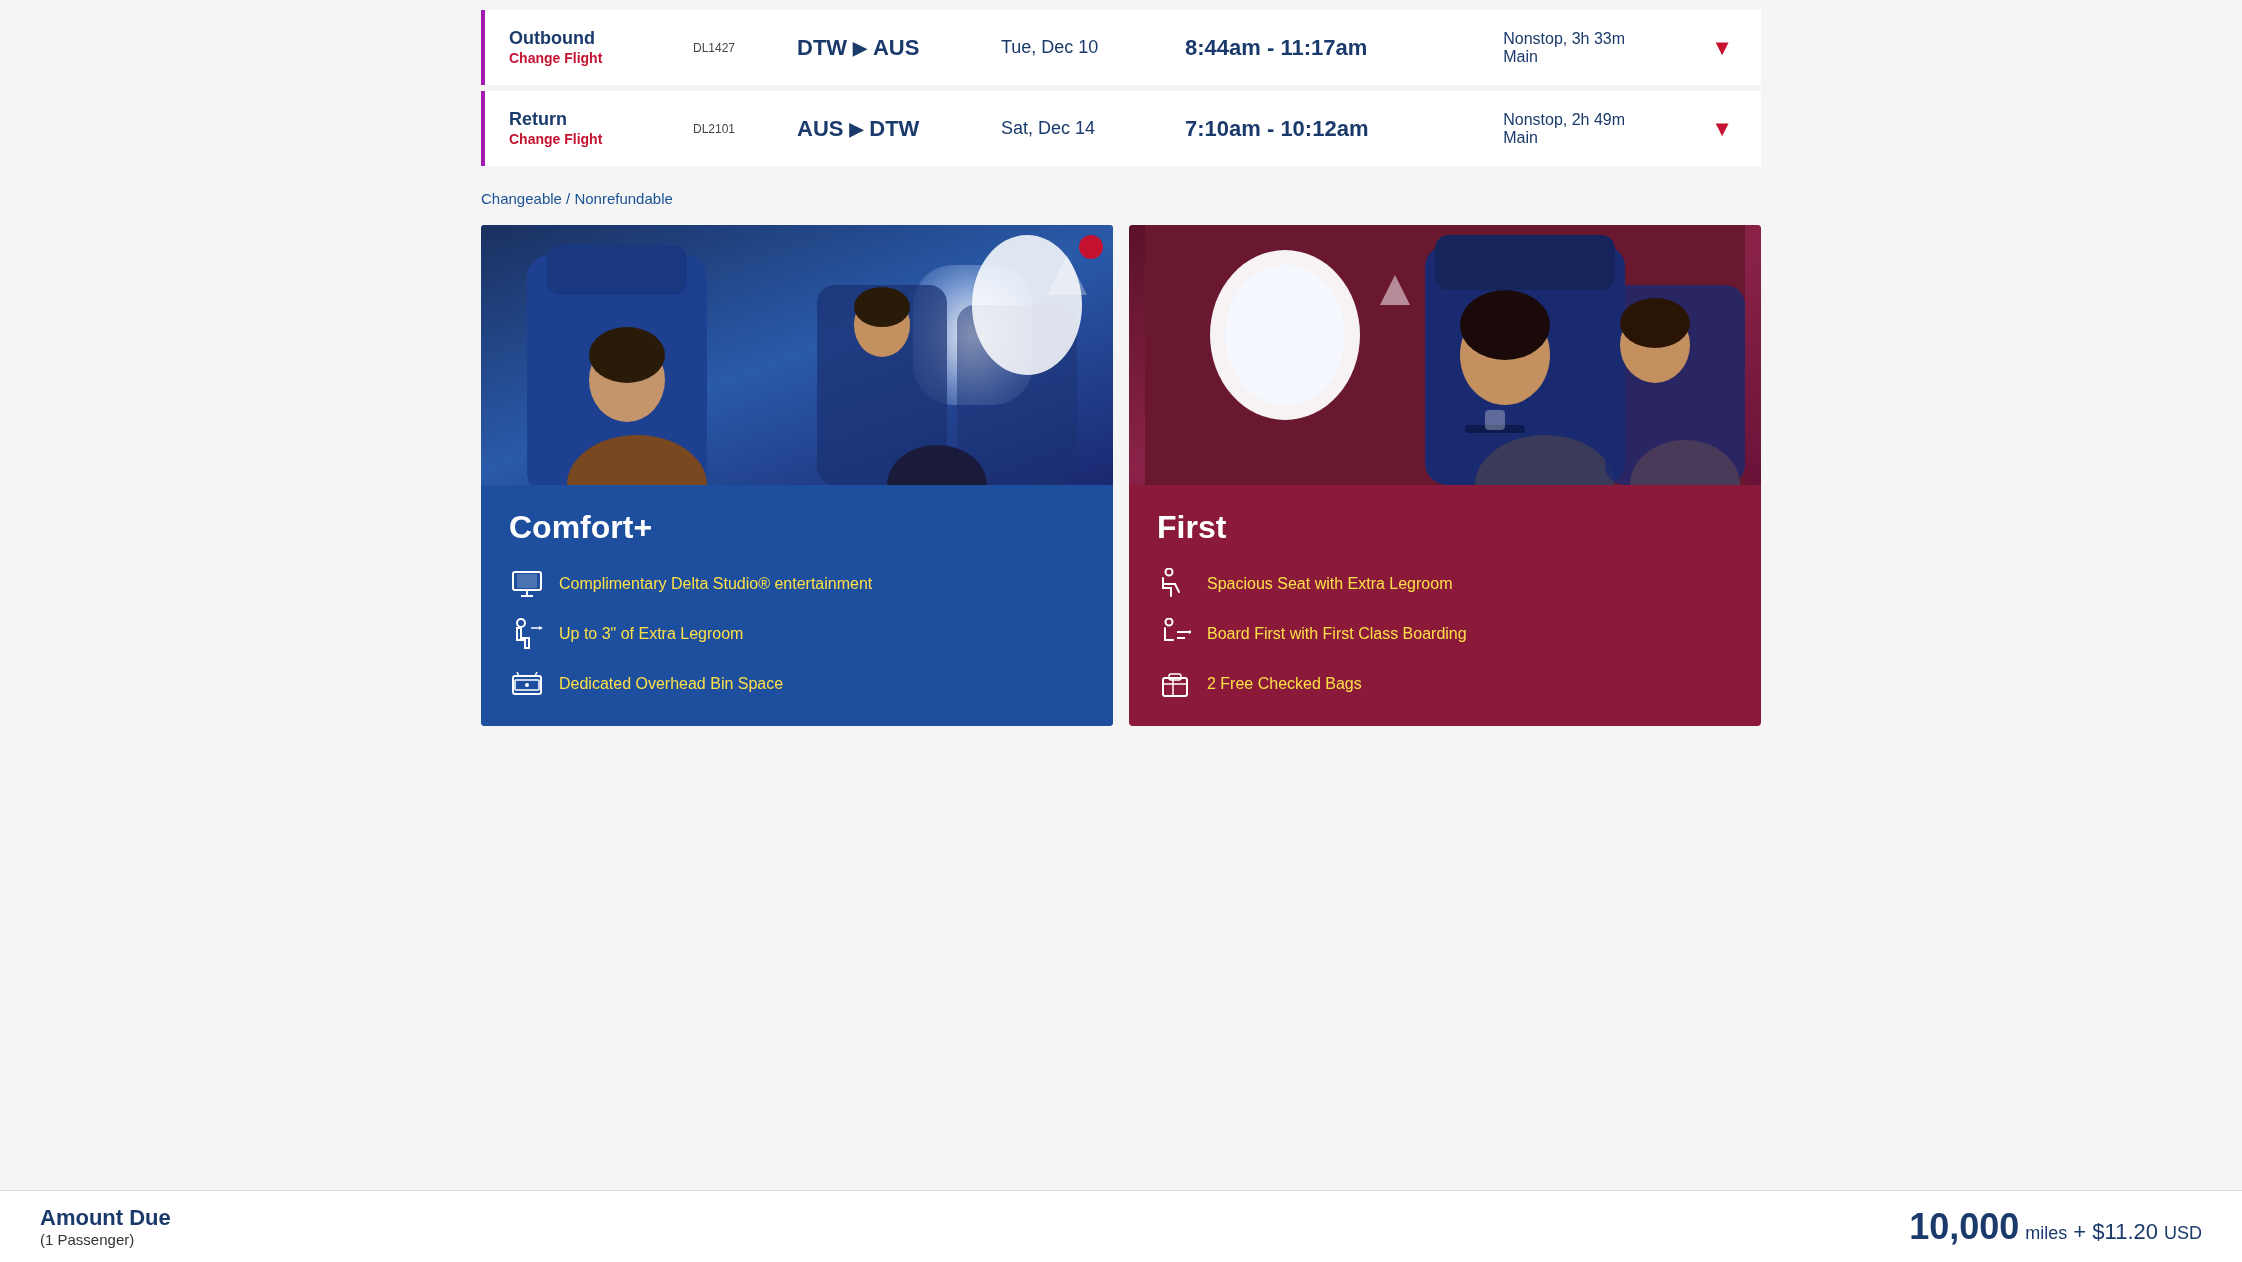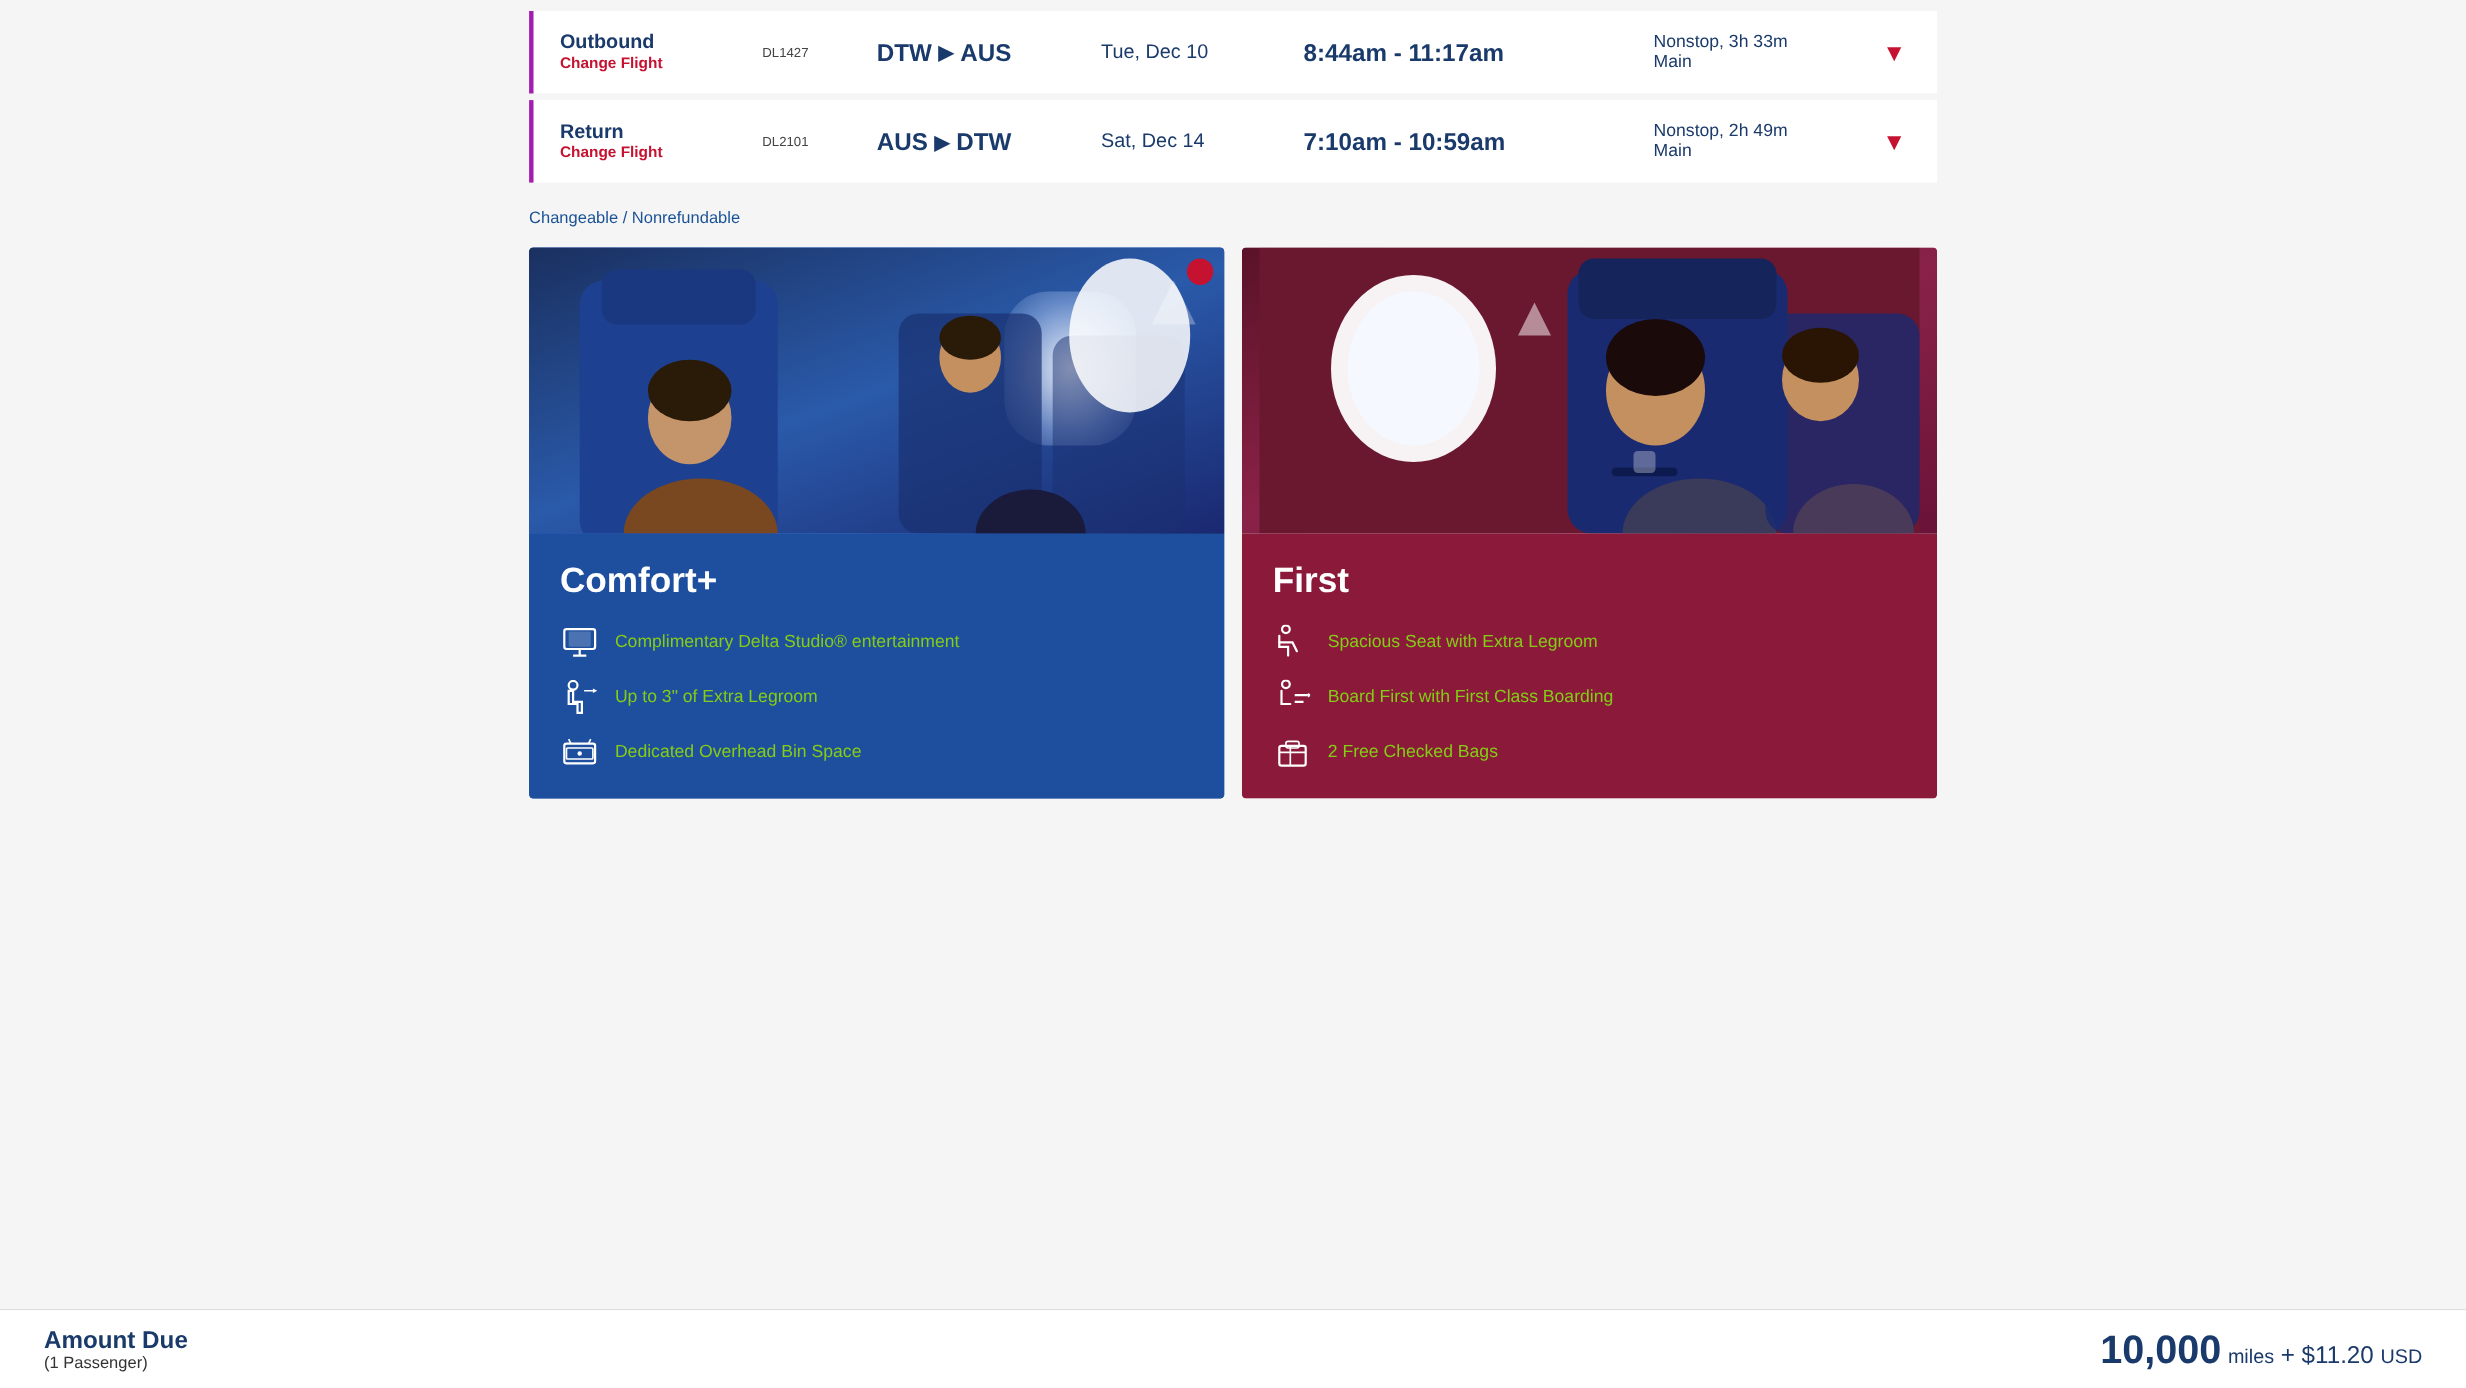--- a/index.html
+++ b/index.html
@@ -172,21 +172,21 @@
       list-style: none;
       display: flex;
       flex-direction: column;
       gap: 14px;
     }
 
     .feature-item {
       display: flex;
       align-items: center;
       gap: 14px;
-      color: #84cc16;
+      color: #fde047;
       font-size: 16px;
     }
 
     .feature-icon {
       width: 36px;
       height: 36px;
       display: flex;
       align-items: center;
       justify-content: center;
       flex-shrink: 0;
@@ -322,21 +322,21 @@
       <div class="flight-direction">Return</div>
       <a class="change-flight-link">Change Flight</a>
     </div>
     <div class="flight-number">DL2101</div>
     <div class="flight-route">
       <span>AUS</span>
       <span class="arrow">▶</span>
       <span>DTW</span>
     </div>
     <div class="flight-date">Sat, Dec 14</div>
-    <div class="flight-time">7:10am - 10:59am</div>
+    <div class="flight-time">7:10am - 10:12am</div>
     <div class="flight-meta">
       <div class="flight-stops">Nonstop, 2h 49m</div>
       <div class="flight-cabin">Main</div>
     </div>
     <button class="chevron-btn">▼</button>
   </div>
 
   <div class="policy-label">Changeable / Nonrefundable</div>
 
   <div class="cards-row">

